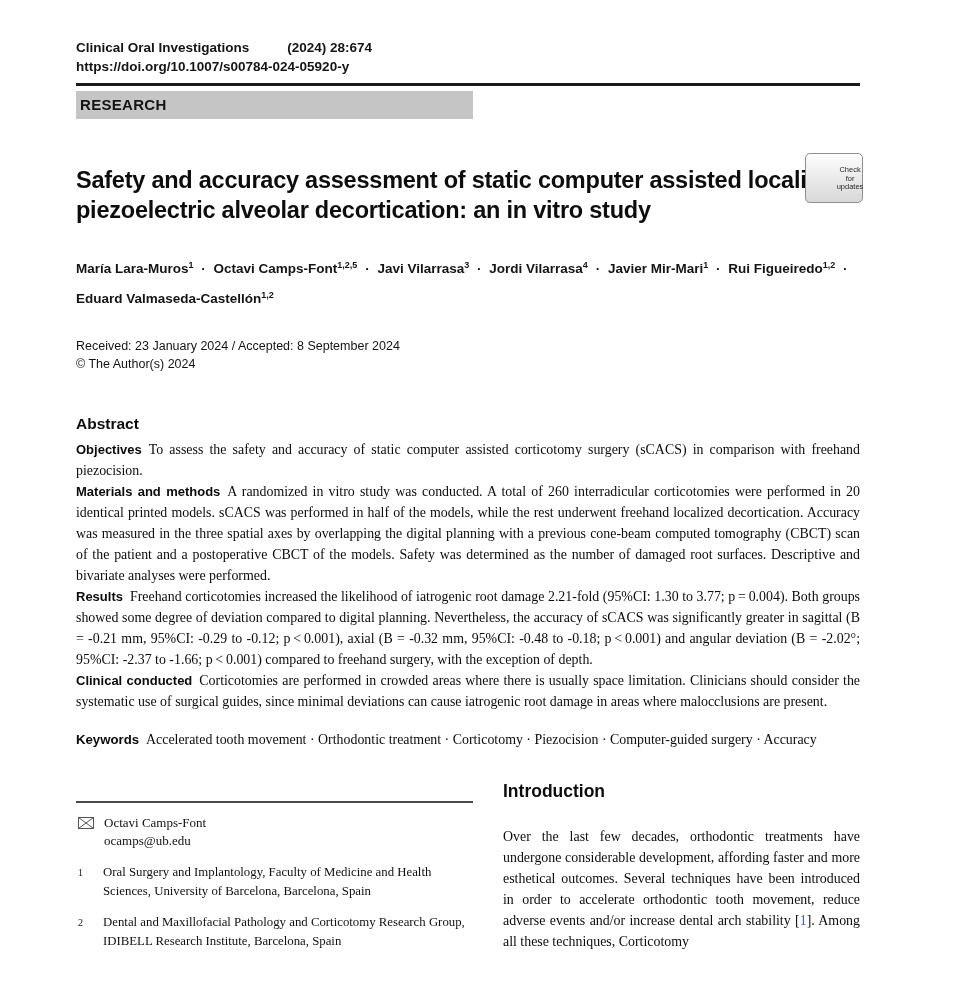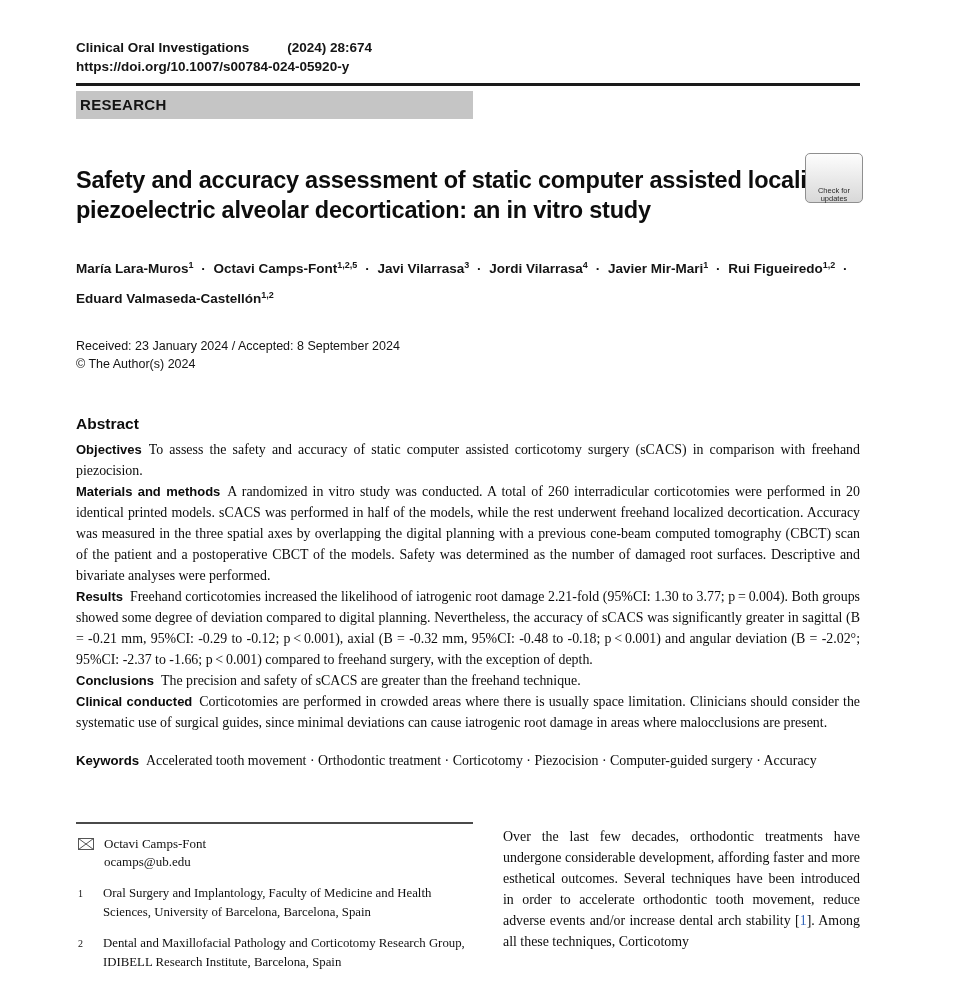--- a/index.html
+++ b/index.html
@@ -19,21 +19,21 @@
   .banner-row { position:relative; margin-top:5px; }
   .research-banner {
     width:397px; height:28px; background:#c5c5c5; color:#141414;
     font-size:15px; font-weight:700; letter-spacing:0.02em;
     line-height:28px; padding-left:4px;
   }
   .check-badge {
     position:absolute; top:62px; right:-3px; width:58px; height:50px;
     border:1px solid #8f8f8f; border-radius:5px;
     background:linear-gradient(#fdfdfd,#d8d8d8);
-    display:flex; flex-direction:column; align-items:center; justify-content:center;
+    display:flex; flex-direction:row; align-items:center; justify-content:center;
     cursor:pointer;
     gap:32px;
   }
   .cb-text { font-size:7.5px; line-height:8.5px; color:#2b2b2b; text-align:center; margin-top:2px; }
 
   
   .title {
     margin-top:46px; font-size:23.5px; font-weight:700; line-height:30px; color:#0d0d0d;
     letter-spacing:-0.01em;
   }
@@ -121,21 +121,20 @@
     <div>Received: 23 January 2024 / Accepted: 8 September 2024</div>
     <div>© The Author(s) 2024</div>
   </div>
 
   
   <div class="abs-head">Abstract</div>
   <div class="abs-body">
     <p><span class="abs-label">Objectives</span><span>To assess the safety and accuracy of static computer assisted corticotomy surgery (sCACS) in comparison with freehand piezocision.</span></p>
     <p><span class="abs-label">Materials and methods</span><span>A randomized in vitro study was conducted. A total of 260 interradicular corticotomies were performed in 20 identical printed models. sCACS was performed in half of the models, while the rest underwent freehand localized decortication. Accuracy was measured in the three spatial axes by overlapping the digital planning with a previous cone-beam computed tomography (CBCT) scan of the patient and a postoperative CBCT of the models. Safety was determined as the number of damaged root surfaces. Descriptive and bivariate analyses were performed.</span></p>
     <p><span class="abs-label">Results</span><span>Freehand corticotomies increased the likelihood of iatrogenic root damage 2.21-fold (95%CI: 1.30 to 3.77; p = 0.004). Both groups showed some degree of deviation compared to digital planning. Nevertheless, the accuracy of sCACS was significantly greater in sagittal (B = -0.21 mm, 95%CI: -0.29 to -0.12; p &lt; 0.001), axial (B = -0.32 mm, 95%CI: -0.48 to -0.18; p &lt; 0.001) and angular deviation (B = -2.02°; 95%CI: -2.37 to -1.66; p &lt; 0.001) compared to freehand surgery, with the exception of depth.</span></p>
-    <p><span class="abs-label">Conclusions</span><span>The precision and safety of sCACS are greater than the freehand technique.</span></p>
     <p><span class="abs-label">Clinical conducted</span><span>Corticotomies are performed in crowded areas where there is usually space limitation. Clinicians should consider the systematic use of surgical guides, since minimal deviations can cause iatrogenic root damage in areas where malocclusions are present.</span></p>
   </div>
 
   
   <div class="kw">
     <span class="kw-label">Keywords</span><span>Accelerated tooth movement · Orthodontic treatment · Corticotomy · Piezocision · Computer-guided surgery · Accuracy</span>
   </div>
 
   
   <div class="bottom">
@@ -158,17 +157,18 @@
         <span class="num">1</span>
         <span>Oral Surgery and Implantology, Faculty of Medicine and Health Sciences, University of Barcelona, Barcelona, Spain</span>
       </div>
       <div class="affil">
         <span class="num">2</span>
         <span>Dental and Maxillofacial Pathology and Corticotomy Research Group, IDIBELL Research Institute, Barcelona, Spain</span>
       </div>
     </div>
 
     <div class="col-right">
+      <h2 class="intro-head">Introduction</h2>
       <p class="intro-body"><span>Over the last few decades, orthodontic treatments have undergone considerable development, affording faster and more esthetical outcomes. Several techniques have been introduced in order to accelerate orthodontic tooth movement, reduce adverse events and/or increase dental arch stability [</span><span class="ref">1</span><span>]. Among all these techniques, Corticotomy</span></p>
     </div>
 
   </div>
 </div>
 
 </body></html>

